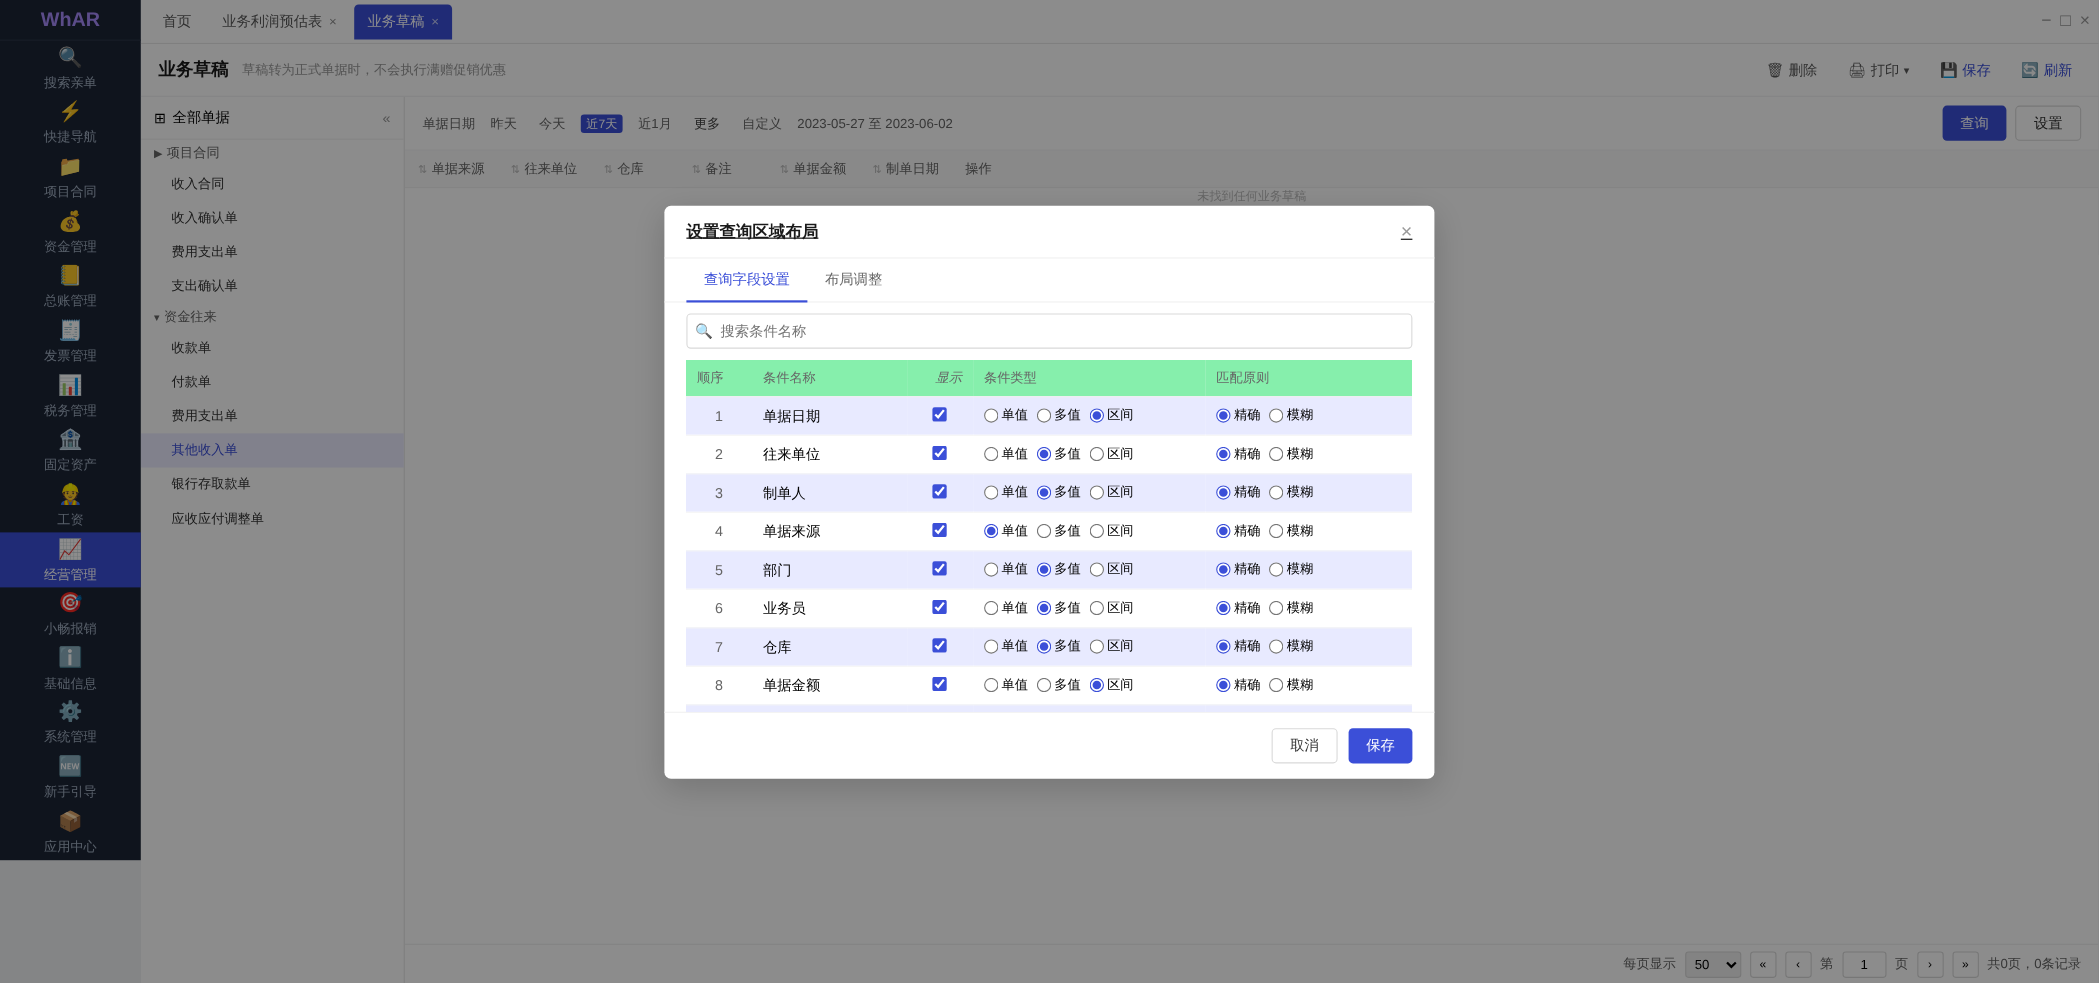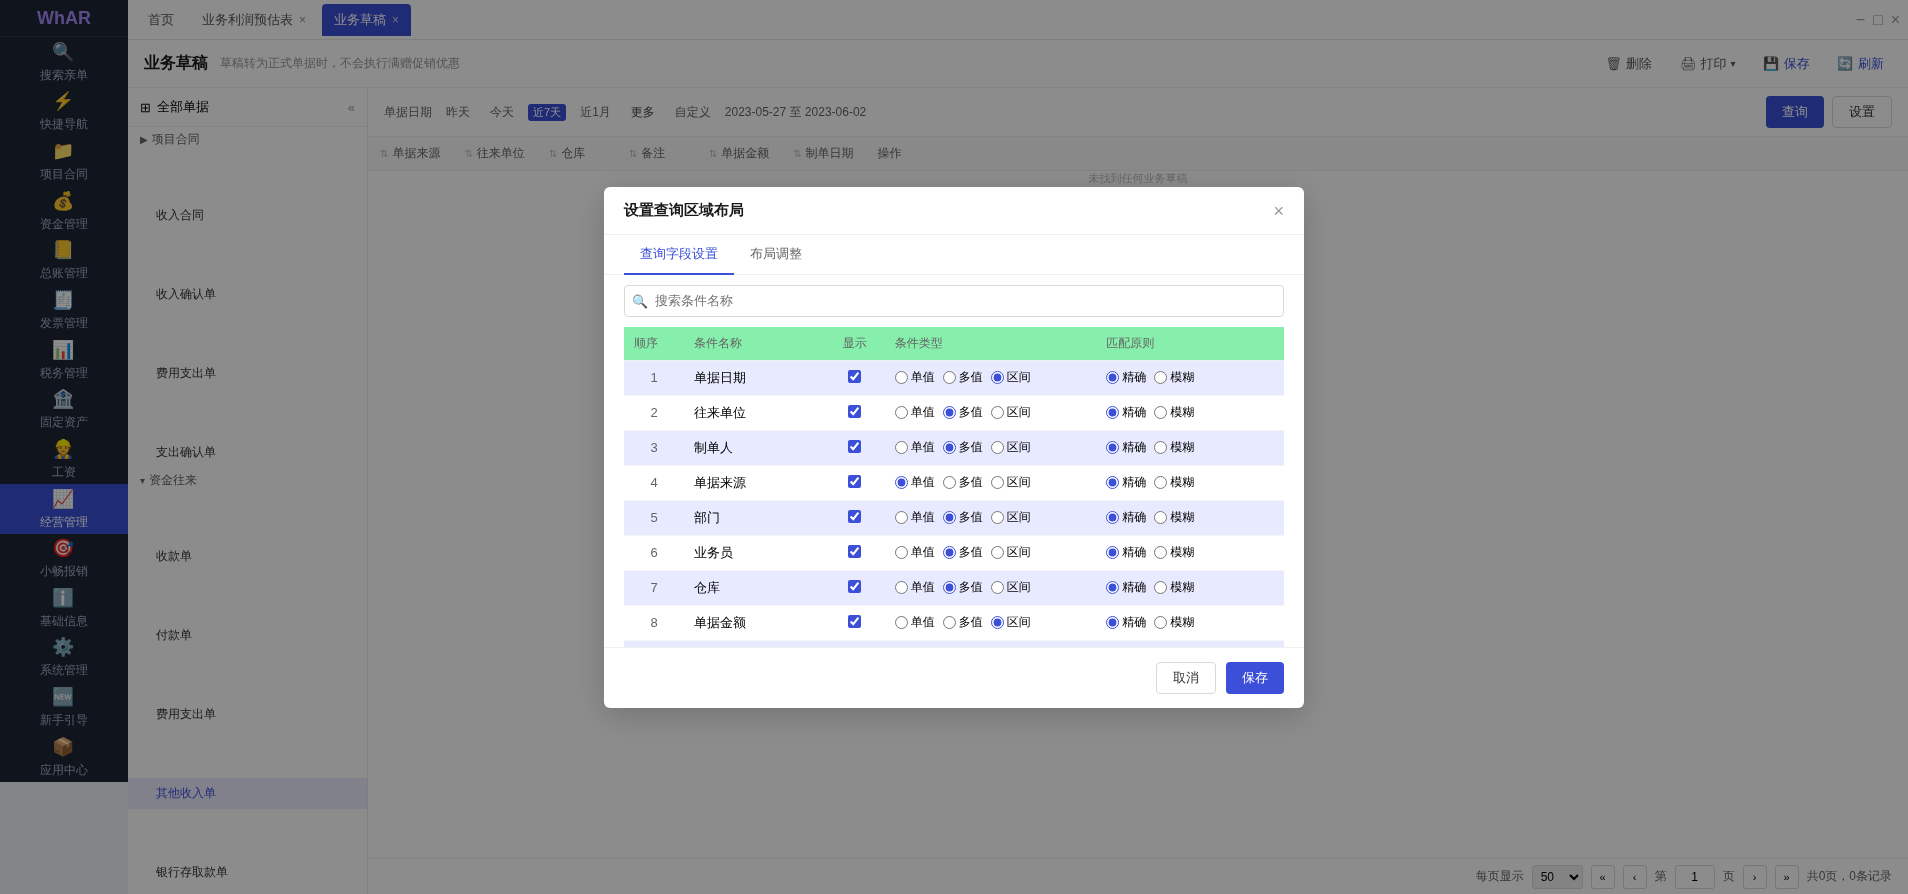--- a/index.html
+++ b/index.html
@@ -33,21 +33,21 @@
     .header-btn-refresh { color: #3b4fd8; }
 
     
     .content { flex: 1; display: flex; overflow: hidden; background: #f5f6fa; }
 
     
     .left-panel { width: 240px; background: #fff; border-right: 1px solid #e8e8e8; display: flex; flex-direction: column; }
     .left-panel-header { padding: 10px 12px; display: flex; align-items: center; justify-content: space-between; border-bottom: 1px solid #f0f0f0; }
     .left-panel-title { font-size: 13px; font-weight: 500; display: flex; align-items: center; gap: 6px; }
     .left-panel-collapse { color: #999; cursor: pointer; }
-    .tree-item { padding: 7px 16px; cursor: pointer; font-size: 13px; color: #333; display: flex; align-items: center; gap: 6px; margin-top: 48px; }
+    .tree-item { padding: 7px 16px; cursor: pointer; font-size: 13px; color: #333; display: flex; align-items: center; gap: 6px; }
     .tree-item.active { background: #ebebff; color: #3b4fd8; }
     .tree-item.sub { padding-left: 28px; font-size: 12px; }
     .tree-section { font-size: 12px; color: #666; padding: 4px 12px; cursor: pointer; display: flex; align-items: center; gap: 4px; }
     .tree-section .arrow { font-size: 10px; }
 
     
     .right-panel { flex: 1; display: flex; flex-direction: column; overflow: hidden; }
     .filter-bar { background: #fff; padding: 8px 16px; display: flex; align-items: center; gap: 8px; border-bottom: 1px solid #f0f0f0; }
     .filter-bar-actions { margin-left: auto; display: flex; gap: 8px; }
     .btn-primary { background: #3b4fd8; color: #fff; border: none; border-radius: 4px; padding: 6px 16px; cursor: pointer; font-size: 13px; }
@@ -62,21 +62,21 @@
     
     .bottom-bar { height: 36px; background: #fff; border-top: 1px solid #f0f0f0; display: flex; align-items: center; padding: 0 16px; justify-content: flex-end; gap: 8px; font-size: 12px; color: #666; }
     .pagination-btn { width: 24px; height: 24px; border: 1px solid #d9d9d9; background: #fff; border-radius: 3px; cursor: pointer; display: flex; align-items: center; justify-content: center; font-size: 11px; }
     .page-input { width: 40px; height: 24px; border: 1px solid #d9d9d9; border-radius: 3px; text-align: center; font-size: 12px; }
 
     
     .overlay { position: fixed; top: 0; left: 0; width: 1908px; height: 894px; background: rgba(0,0,0,0.45); z-index: 100; display: flex; align-items: center; justify-content: center; }
 
     
     .modal { background: #fff; border-radius: 6px; width: 700px; max-height: 640px; display: flex; flex-direction: column; box-shadow: 0 8px 32px rgba(0,0,0,0.18); }
-    .modal-header { display: flex; align-items: flex-end; justify-content: space-between; padding: 14px 20px; border-bottom: 1px solid #f0f0f0; }
+    .modal-header { display: flex; align-items: flex-start; justify-content: space-between; padding: 14px 20px; border-bottom: 1px solid #f0f0f0; text-decoration: underline; }
     .modal-title { font-size: 15px; font-weight: 600; color: #1a1a1a; }
     .modal-close { font-size: 18px; color: #999; cursor: pointer; line-height: 1; }
     .modal-tabs { display: flex; padding: 0 20px; border-bottom: 1px solid #f0f0f0; gap: 0; }
     .modal-tab { padding: 10px 16px; font-size: 13px; cursor: pointer; color: #666; border-bottom: 2px solid transparent; margin-bottom: -1px; }
     .modal-tab.active { color: #3b4fd8; border-bottom-color: #3b4fd8; font-weight: 500; }
     .modal-search { padding: 10px 20px; }
     .modal-search-input { width: 100%; height: 32px; border: 1px solid #d9d9d9; border-radius: 4px; padding: 0 10px 0 30px; font-size: 13px; outline: none; }
     .modal-search-wrap { position: relative; }
     .modal-search-icon { position: absolute; left: 8px; top: 50%; transform: translateY(-50%); color: #bbb; font-size: 13px; }
     .modal-body { flex: 1; overflow: hidden; padding: 0 20px; }
@@ -365,21 +365,21 @@
       </div>
     </div>
 
     <div class="modal-body">
       <div class="modal-scroll">
         <table class="modal-table">
           <thead>
             <tr>
               <th style="width:60px;">顺序</th>
               <th style="min-width:120px;">条件名称</th>
-              <th style="width:60px;text-align:center;">显示</th>
+              <th style="width:60px;text-align:right;font-style:italic;">显示</th>
               <th style="min-width:180px;">条件类型</th>
               <th style="min-width:160px;">匹配原则</th>
             </tr>
           </thead>
           <tbody id="modal-table-body">
           <tr class="highlighted">
                 <td style="text-align: center; color: rgb(102, 102, 102);">1</td>
                 <td>单据日期</td>
                 <td style="text-align: center;"><input type="checkbox" checked="" style="accent-color: rgb(59, 79, 216); width: 13px; height: 13px; cursor: pointer;"></td>
                 <td>

